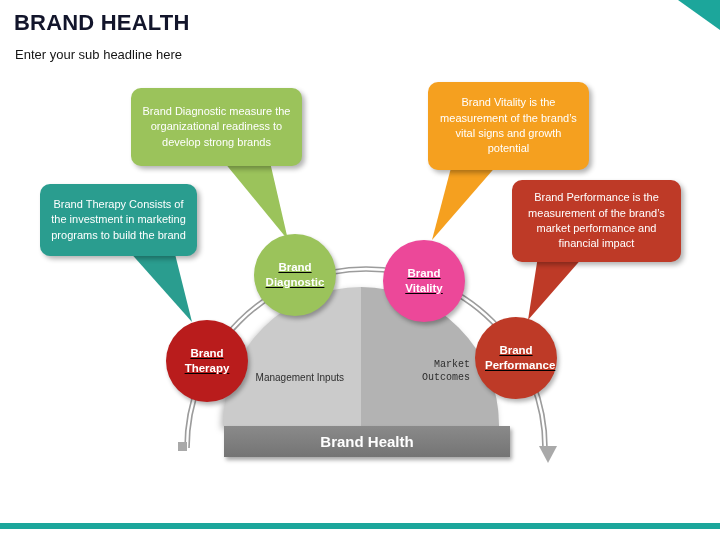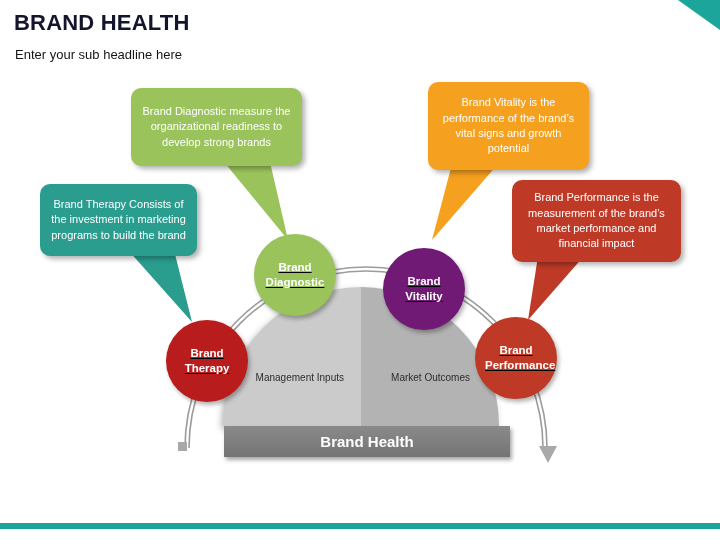--- a/index.html
+++ b/index.html
@@ -27,41 +27,41 @@
   .tail-therapy     { fill:#2a9d8f; }
   .tail-diagnostic  { fill:#9bc35b; }
   .tail-vitality    { fill:#f5a01f; }
   .tail-performance { fill:#be3a27; }
 
   
   .dome { position:absolute; left:223px; top:287px; width:276px; height:139px;
           display:flex; z-index:2; filter:drop-shadow(-2px 3px 3px rgba(0,0,0,.28)); }
   .dome-half { width:138px; height:139px; display:flex; align-items:flex-end; justify-content:center; }
   .dome-left  { background:#cbcbcb; border-radius:138px 0 0 0; }
-  .dome-right { background:#b3b3b3; border-radius:0 138px 0 0; }
+  .dome-right { background:#b3b3b3; border-radius:0 138px 0 0;font-family:Liberation Mono, monospace; }
   .dome-label { display:block; text-align:right; font-size:10px; line-height:1.3;
                 color:#2e2e2e; padding-bottom:42px; }
   .dome-left  .dome-label { width:104px; }
   .dome-right .dome-label { width:80px; }
 
   
   .base-bar { position:absolute; left:224px; top:426px; width:286px; height:31px;
               background:linear-gradient(180deg,#8a8a8a,#747474);
               display:flex; align-items:center; justify-content:center; z-index:3;
               box-shadow:2px 3px 4px rgba(0,0,0,.35); }
   .base-bar span { color:#ffffff; font-weight:700; font-size:15px; }
 
   
   .node { position:absolute; width:82px; height:82px; border-radius:50%;
           display:flex; align-items:center; justify-content:center; text-align:center;
           z-index:4; box-shadow:2px 3px 4px rgba(0,0,0,.3);text-decoration:underline; }
   .node-label { width:62px; color:#ffffff; font-weight:700; font-size:11.5px; line-height:1.3; }
   .node-therapy     { left:166px; top:320px; background:#b91c1c; }
   .node-diagnostic  { left:254px; top:234px; background:#9bc35b; }
-  .node-vitality    { left:383px; top:248px; background:#701a75; }
+  .node-vitality    { left:383px; top:240px; background:#ec4899; }
   .node-performance { left:475px; top:317px; background:#be3a27; }
 
   
   .callout { position:absolute; border-radius:10px; z-index:6;
              display:flex; align-items:center; justify-content:center; text-align:center;
              padding:8px 10px; box-sizing:border-box; color:#ffffff;
              font-size:11px; line-height:1.4; box-shadow:3px 3px 5px rgba(0,0,0,.3); }
   .callout-therapy     { left:40px;  top:184px; width:157px; height:72px; background:#2a9d8f; }
   .callout-diagnostic  { left:131px; top:88px;  width:171px; height:78px; background:#9bc35b; }
   .callout-vitality    { left:428px; top:82px;  width:161px; height:88px; background:#f5a01f; }
@@ -118,19 +118,19 @@
     <polygon class="tail-performance" points="538,256 584,256 528,320"></polygon>
   </svg>
 
   <div class="callout callout-therapy">
     <span>Brand Therapy Consists of the investment in marketing programs to build the brand</span>
   </div>
   <div class="callout callout-diagnostic">
     <span>Brand Diagnostic measure the organizational readiness to develop strong brands</span>
   </div>
   <div class="callout callout-vitality">
-    <span>Brand Vitality is the performance of the brand’s vital signs and growth potential</span>
+    <span>Brand Vitality is the measurement of the brand’s vital signs and growth potential</span>
   </div>
   <div class="callout callout-performance">
     <span>Brand Performance is the measurement of the brand’s market performance and financial impact</span>
   </div>
 
 </div>
 
 </body></html>

